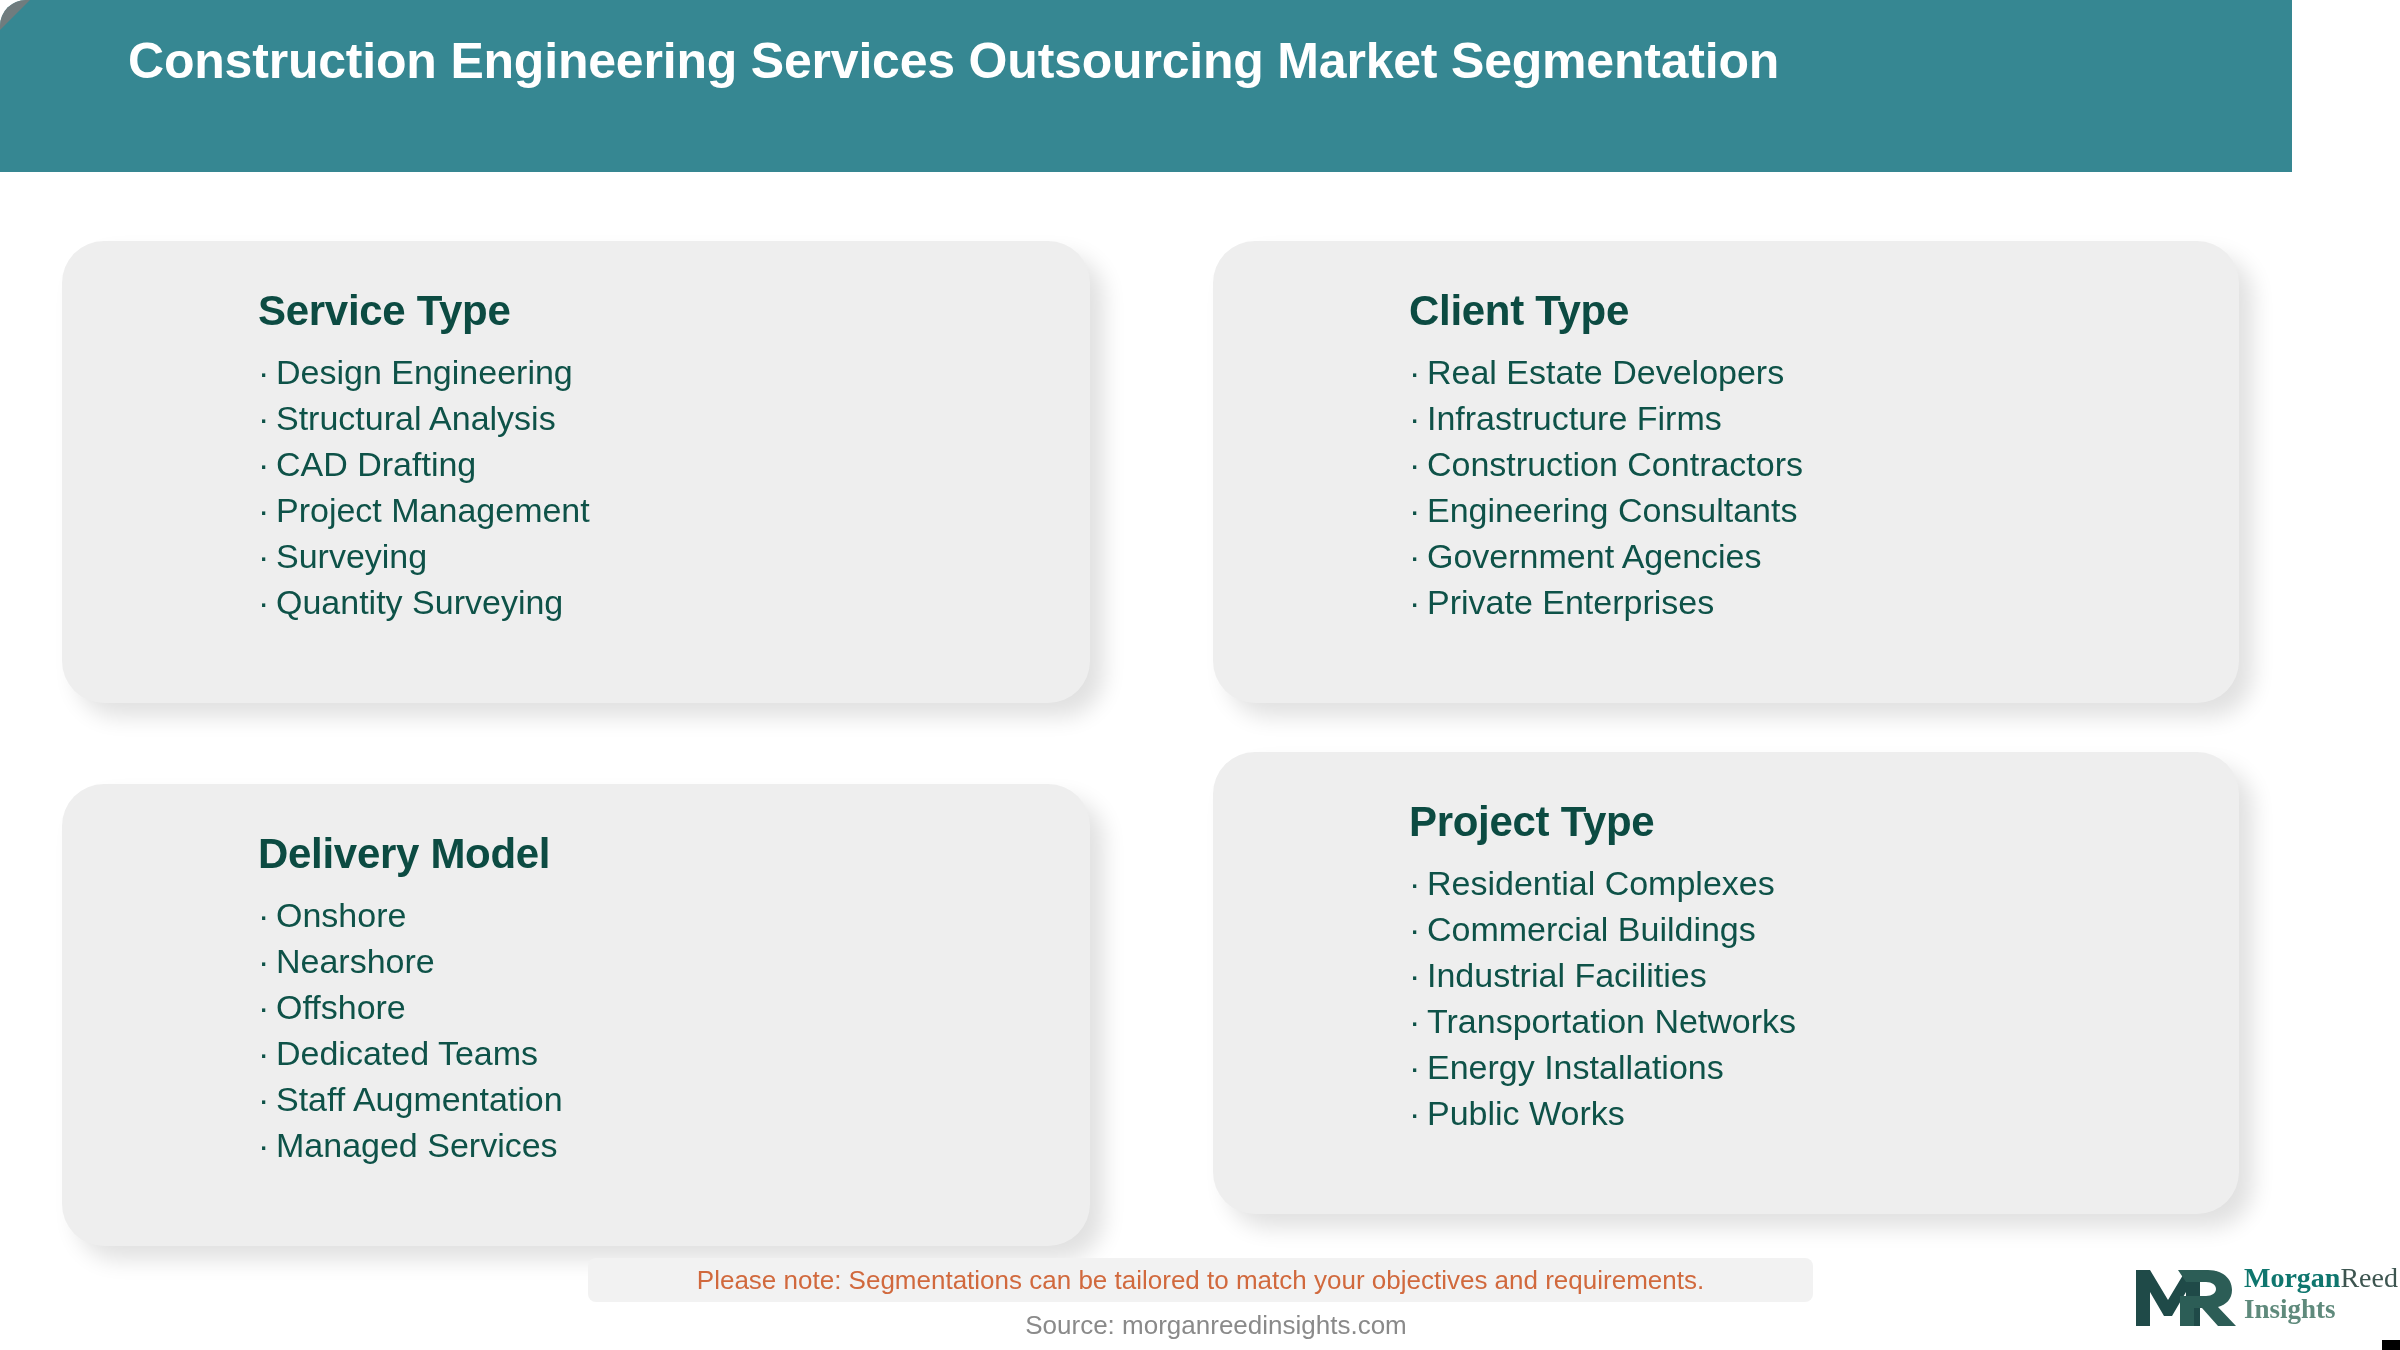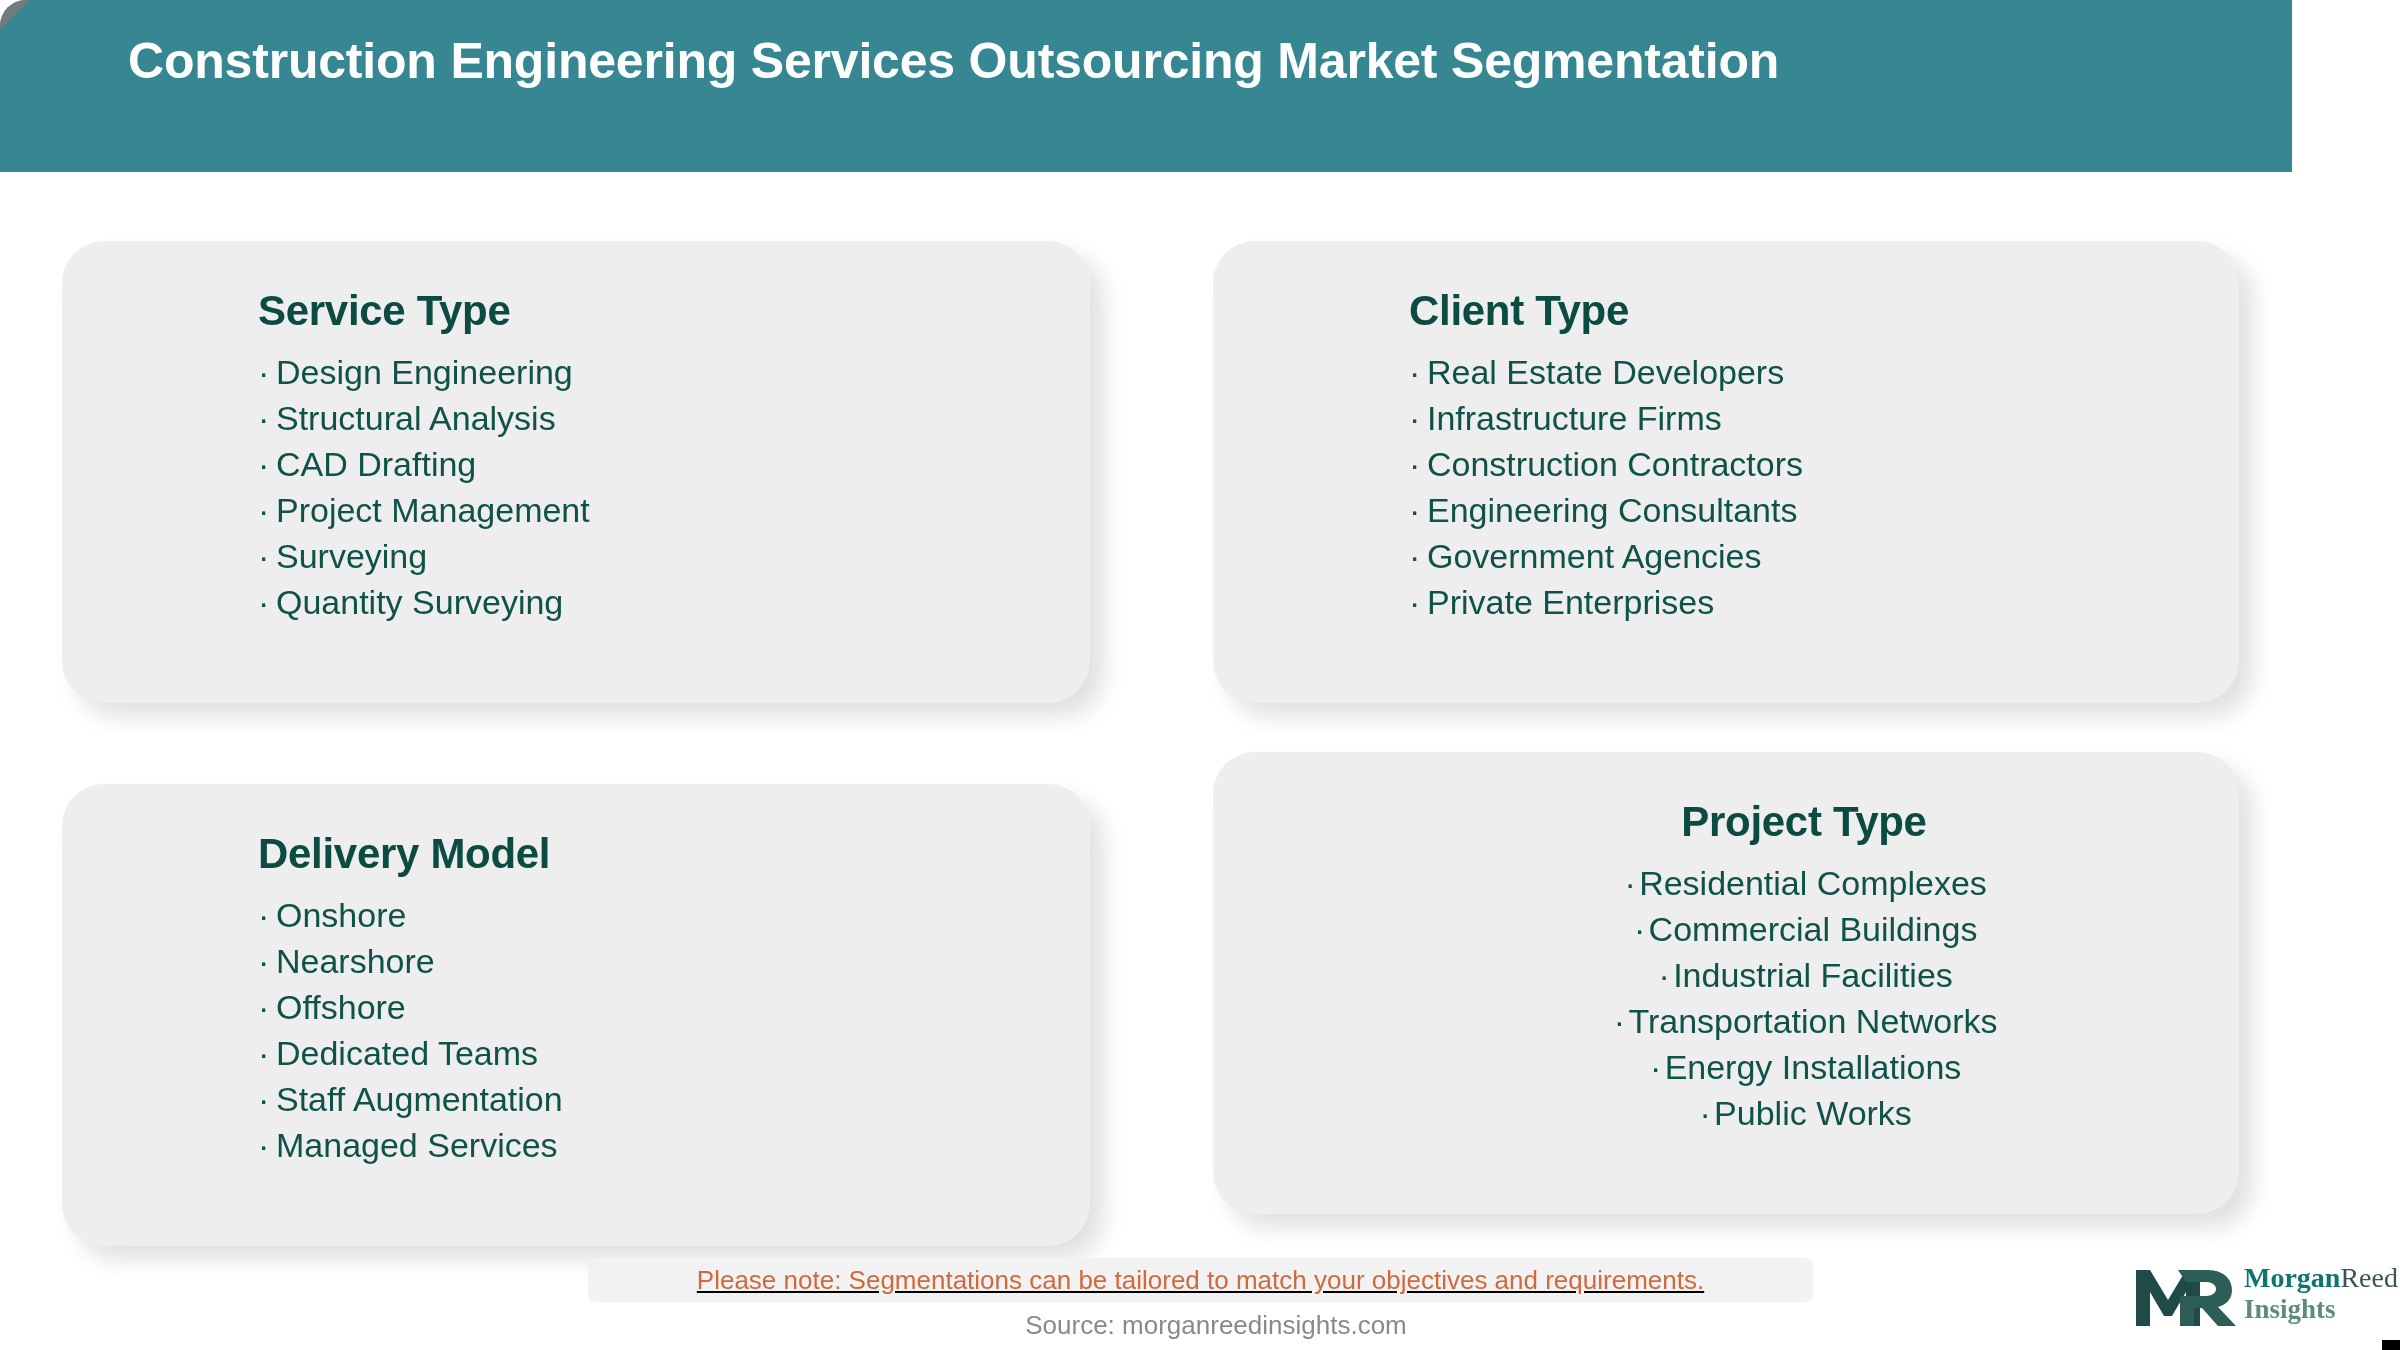--- a/index.html
+++ b/index.html
@@ -52,21 +52,21 @@
   .card {
     position:absolute;
     background:#eeeeee;
     border-radius:42px;
     box-shadow:14px 14px 22px rgba(0,0,0,0.12);
     padding-left:18px;
   }
   .card.c0 { left:62px;   top:69px;  width:1028px; height:462px; }
   .card.c1 { left:1213px; top:69px;  width:1026px; height:462px; }
   .card.c2 { left:62px;   top:612px; width:1028px; height:462px; }
-  .card.c3 { left:1213px; top:580px; width:1026px; height:462px;text-align:center; }
+  .card.c3 { left:1213px; top:580px; width:1026px; height:462px; }
 
   .card-inner {
     position:absolute;
     left:196px; top:46px;
     right:40px;
   }
   .card-title {
     color:#0c4b42;
     font-size:42px;
     font-weight:bold;
@@ -83,21 +83,21 @@
   }
   .bullet { display:inline-block; width:18px; }
 
   
   .note-box {
     position:absolute;
     left:588px; top:1258px;
     width:1225px; height:44px;
     background:#f2f2f2;
     border-radius:8px;
-    display:flex; align-items:center; justify-content:center;text-decoration:underline;
+    display:flex; align-items:center; justify-content:center;
   }
   .note-text {
     color:#d1693d;
     font-size:26px;
     font-weight:400;
     white-space:nowrap;
   }
   .source-text {
     position:absolute;
     left:16px; top:1310px;

